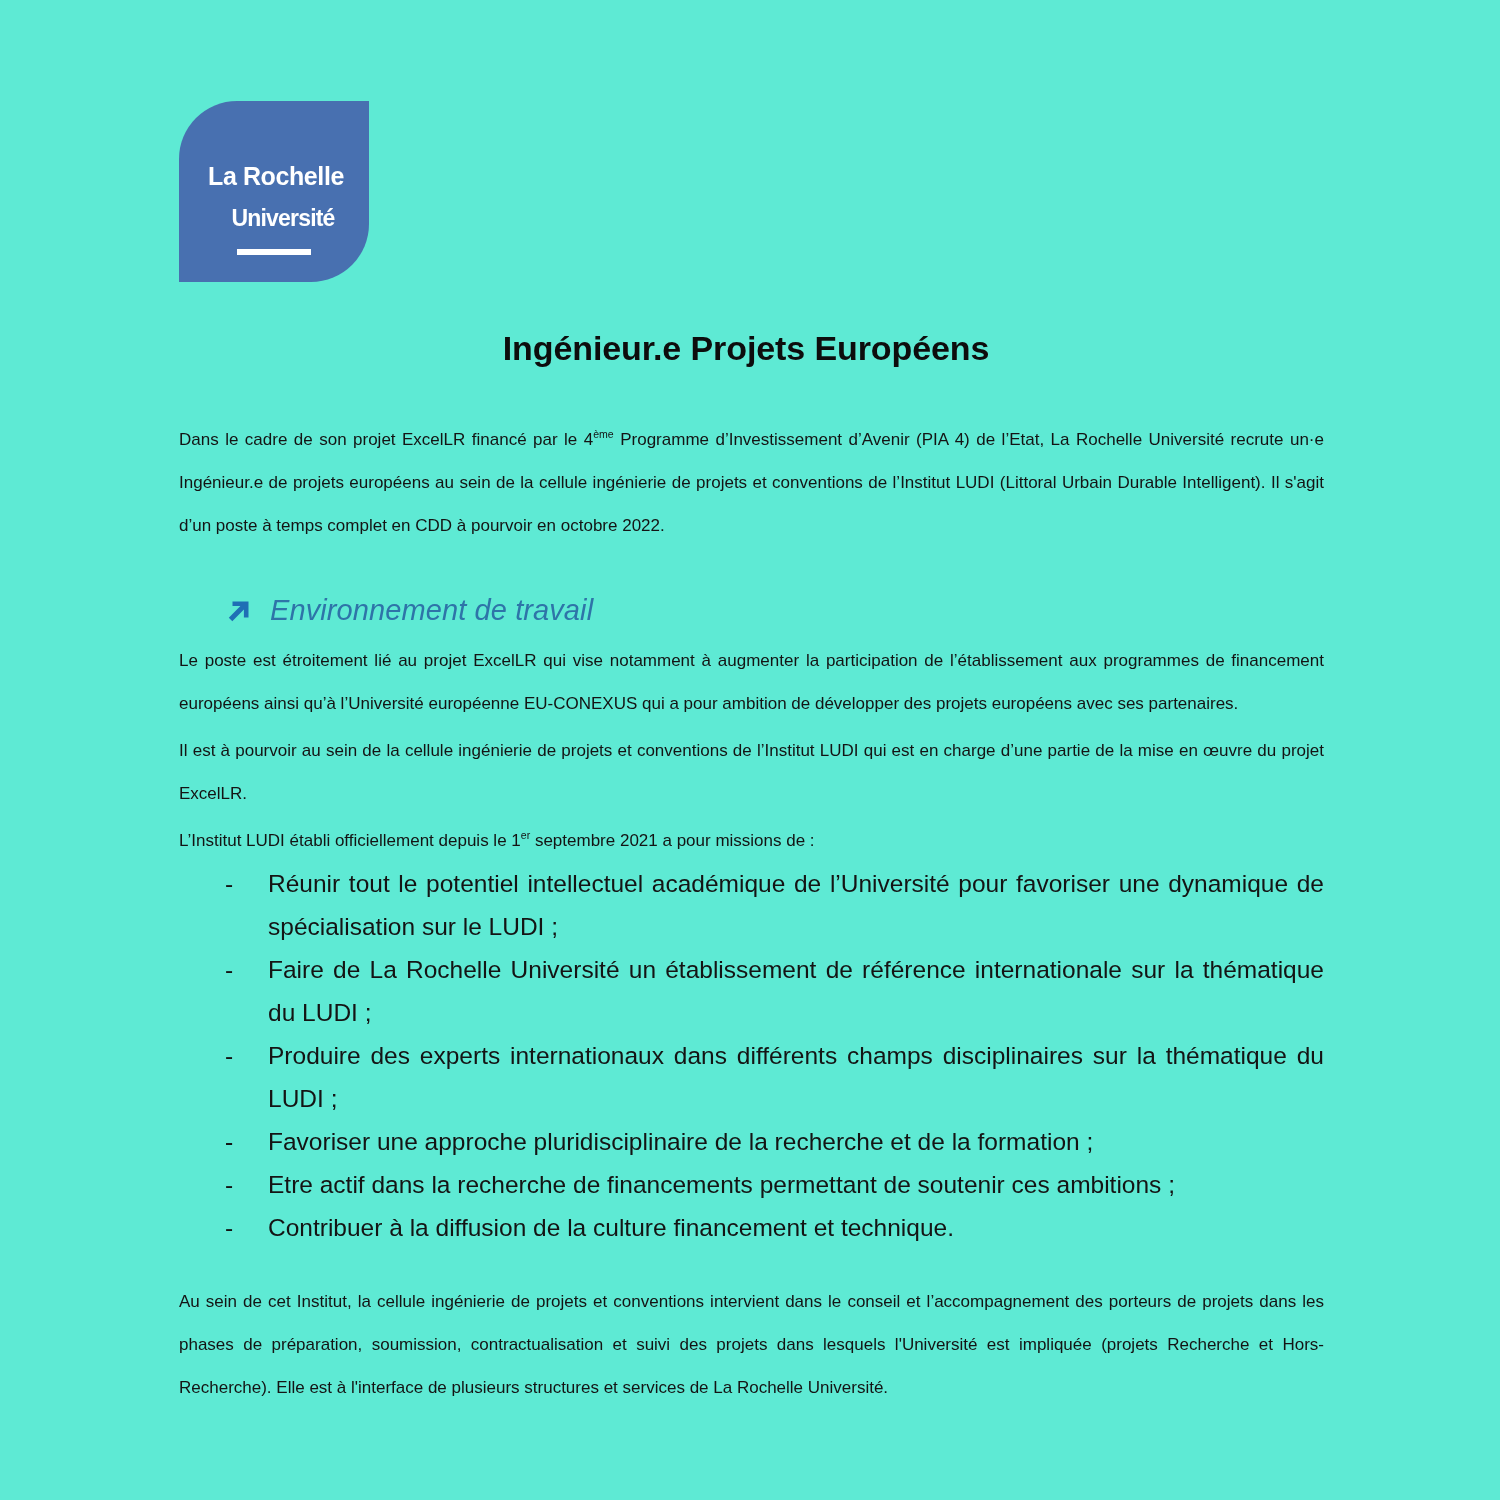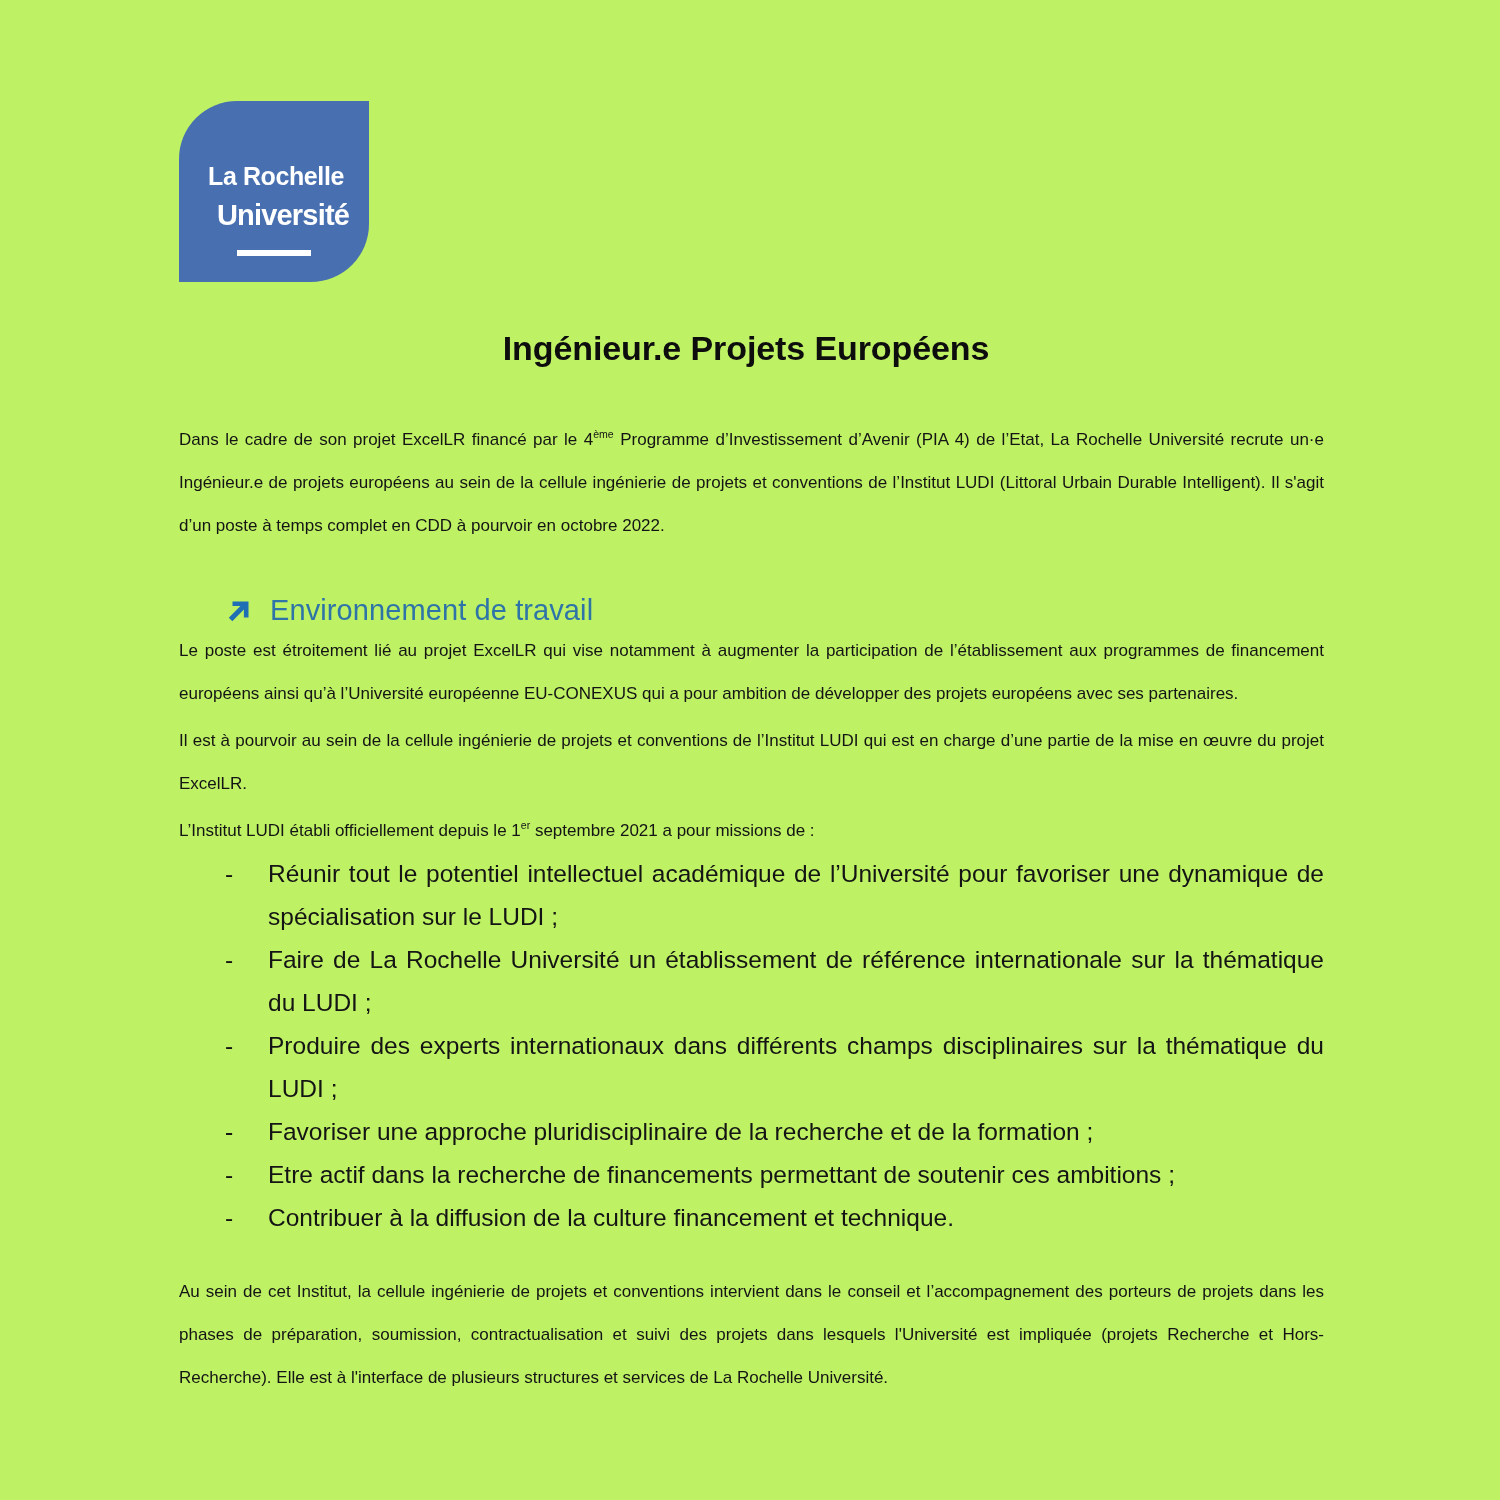--- a/index.html
+++ b/index.html
@@ -15,21 +15,21 @@
     color: #111111;
     overflow: hidden;
     position: relative;
   }
 
   .page {
     position: relative;
     width: 1500px;
     height: 1500px;
     box-sizing: border-box;
-    background: #bef264;
+    background: #5eead4;
   }
 
   
   .logo-block {
     position: absolute;
     left: 179px;
     top: 101px;
     width: 190px;
     height: 181px;
     background: #4870b0;
@@ -49,27 +49,27 @@
     font-size: 25px;
     font-weight: 700;
     letter-spacing: -0.4px;
     line-height: 1.05;
     display: block;
     padding-left: 4px;
   }
   .logo-line2 {
     color: #ffffff;
     font-family: "Liberation Sans", sans-serif;
-    font-size: 29px;
+    font-size: 23px;
     font-weight: 700;
     letter-spacing: -0.8px;
     line-height: 1.05;
     display: block;
     padding-left: 18px;
-    margin-top: 11px;
+    margin-top: 17px;
   }
   .logo-rule {
     width: 74px;
     height: 6px;
     background: #ffffff;
     margin: 19px auto 0 auto;
   }
 
   
   .doc-title {
@@ -113,21 +113,22 @@
 
   .spacer-lg { height: 47px; }
   .spacer-md { height: 31px; }
 
   
   .section-heading {
     display: flex;
     align-items: center;
     gap: 16px;
     margin-left: 45px;
-    margin-bottom: 2px;
+    margin-bottom: 12px;
+    font-style: italic;
   }
   .arrow-icon {
     width: 30px;
     height: 30px;
     flex: 0 0 30px;
     display: block;
   }
   .section-heading-text {
     font-size: 29px;
     color: #2e74a8;

